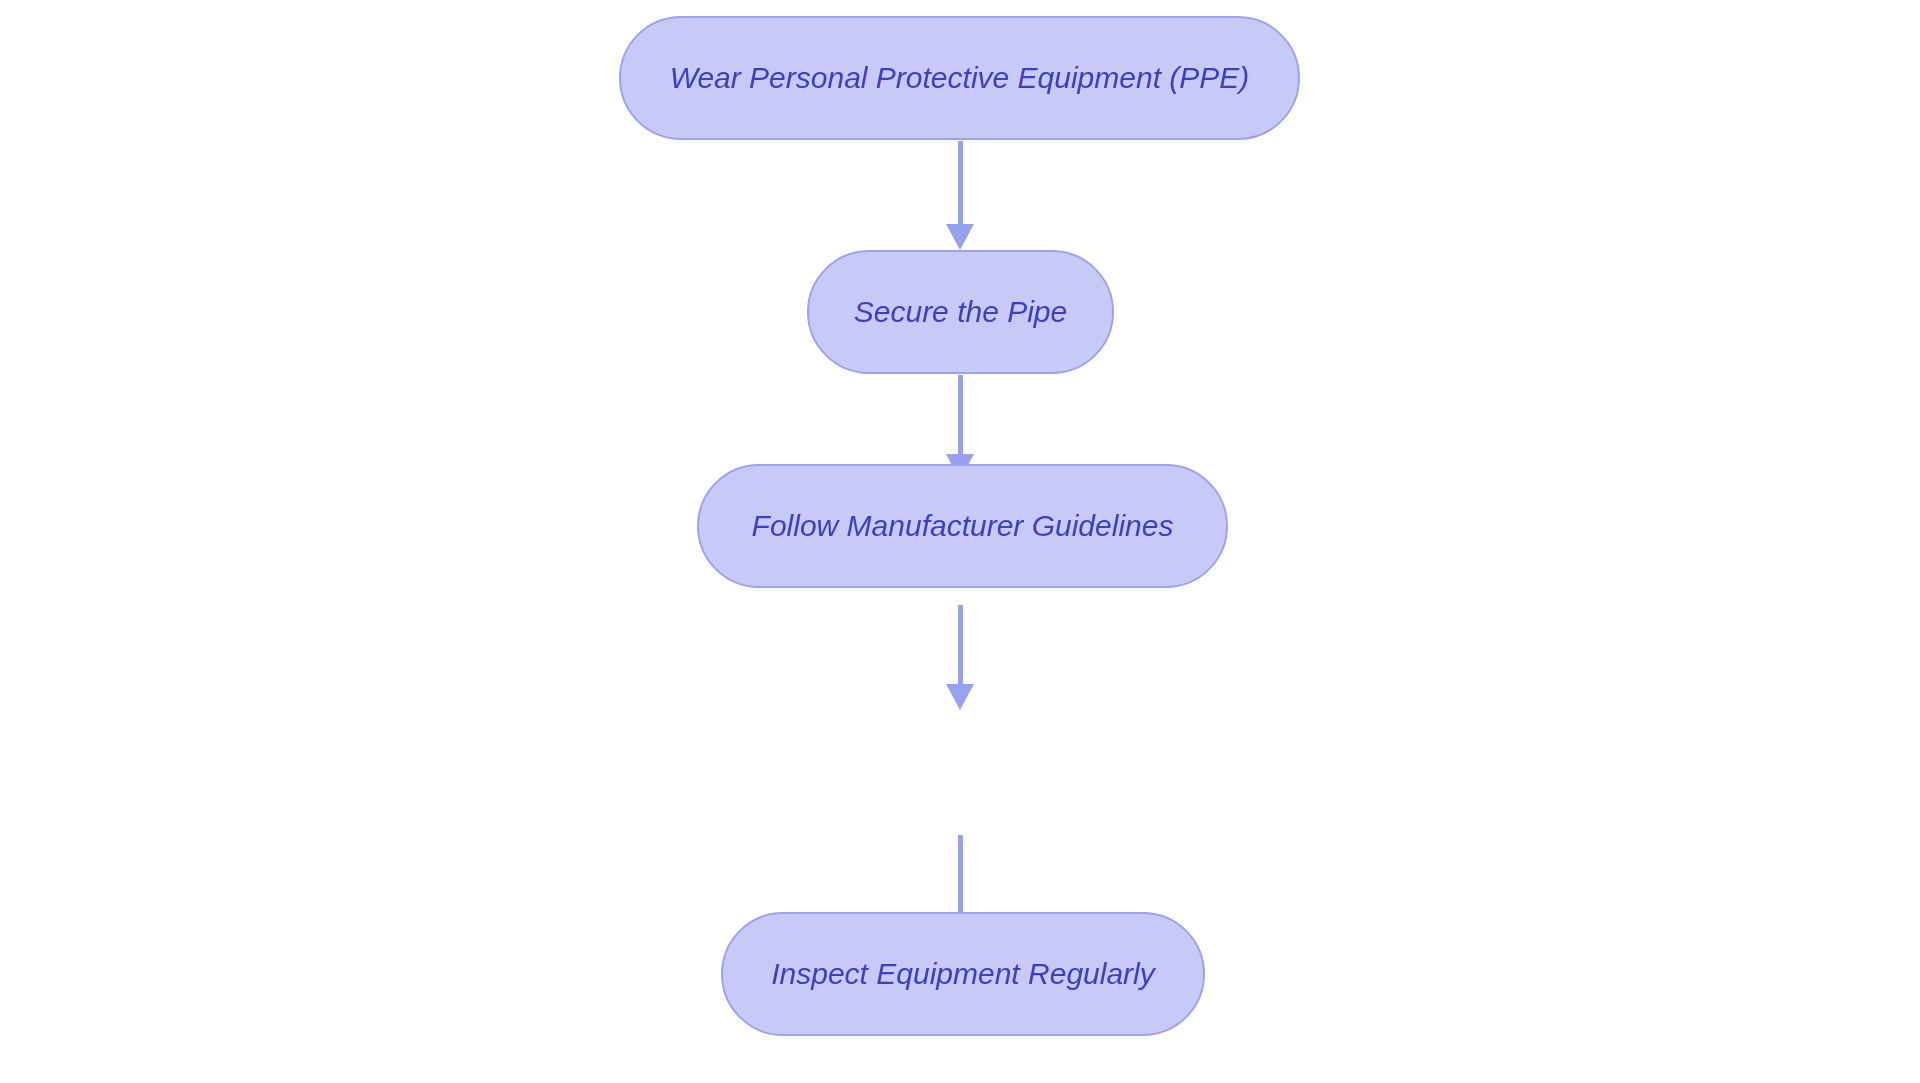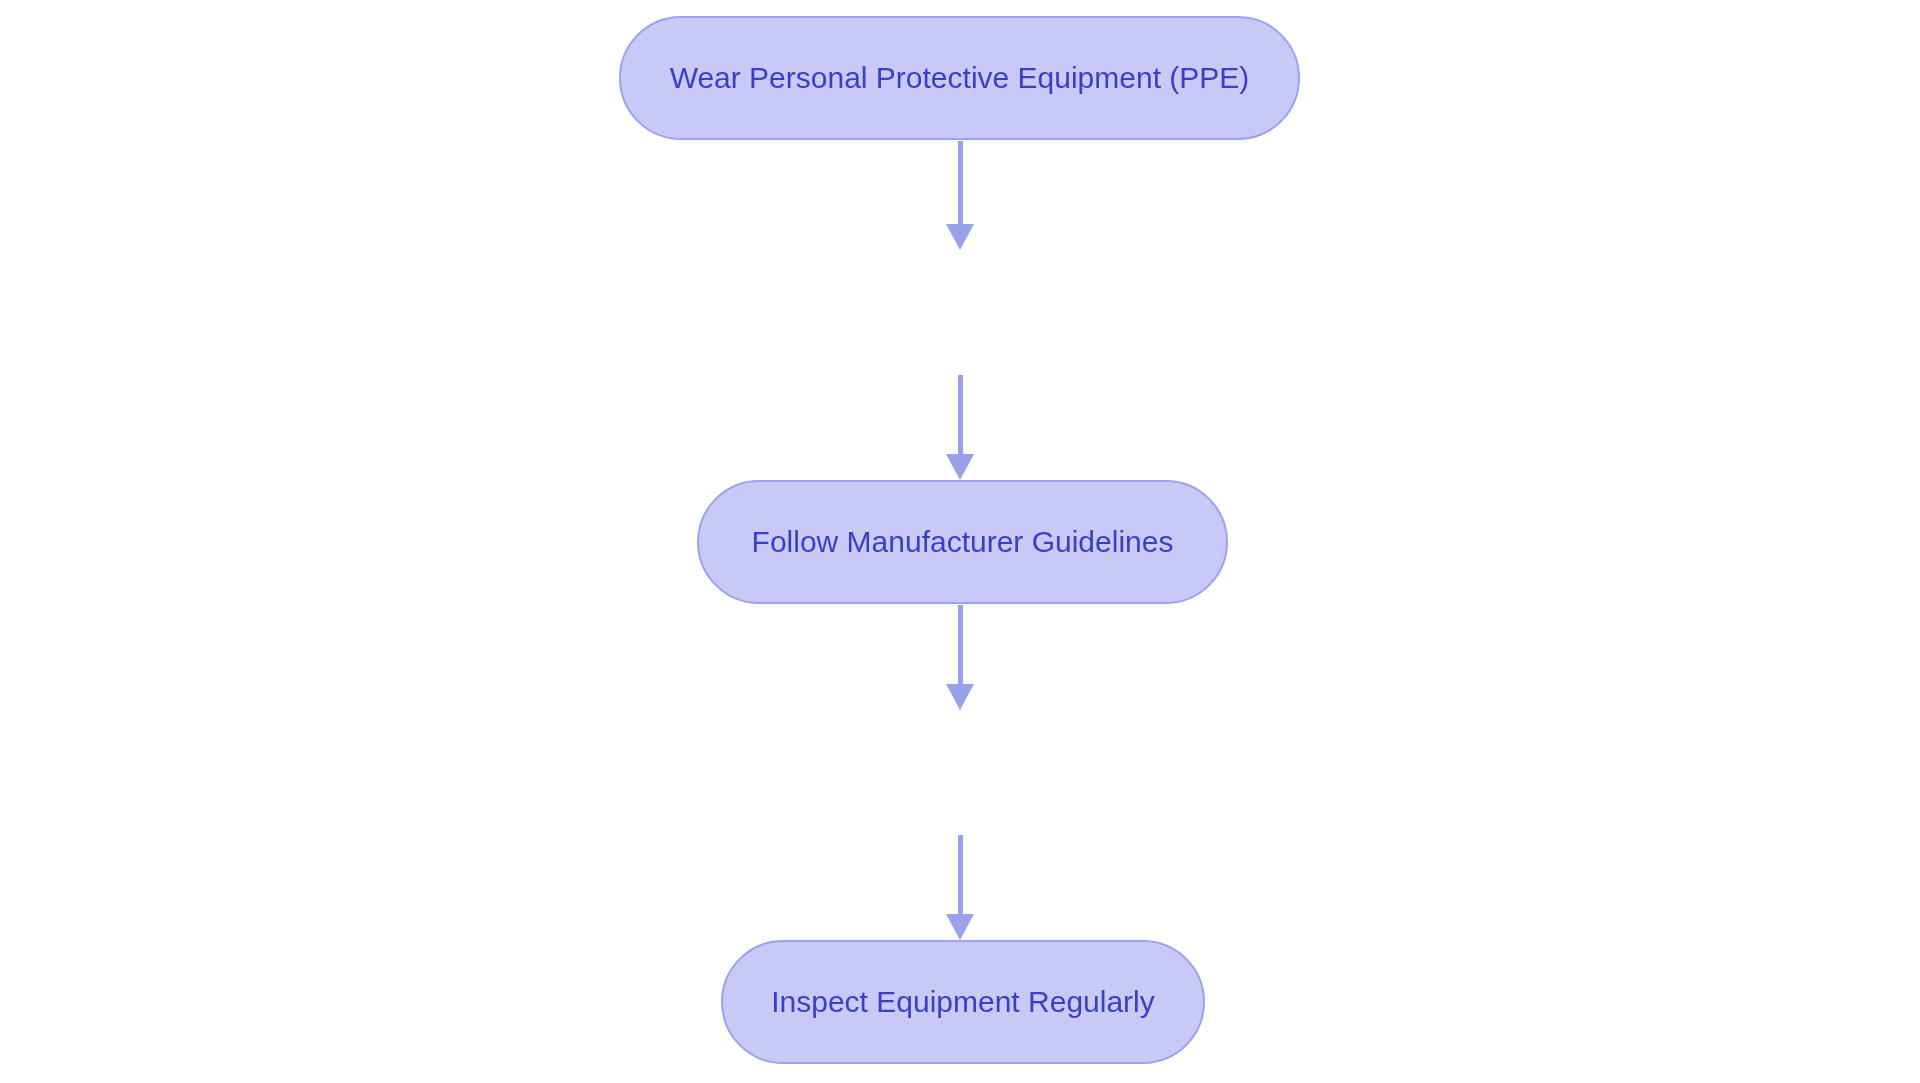--- a/index.html
+++ b/index.html
@@ -21,33 +21,34 @@
   }
   .node {
     position: absolute;
     background: var(--node-fill);
     border: 2px solid var(--node-border);
     border-radius: 62px;
     display: flex;
     align-items: center;
     justify-content: center;
     text-align: left;
+    font-style: italic;
   }
   .node-label {
     font-size: 30px;
     color: var(--node-text);
     line-height: 1.2;
     padding: 0 30px;
     white-space: nowrap;
   }
   .n1 { left: 619px; top: 16px;  width: 681px; height: 124px; }
   .n2 { left: 807px; top: 250px; width: 307px; height: 124px; }
-  .n3 { left: 697px; top: 480px; width: 531px; height: 124px; }
+  .n3 { left: 697px; top: 464px; width: 531px; height: 124px; }
   .n4 { left: 718px; top: 710px; width: 487px; height: 124px; }
-  .n5 { left: 721px; top: 940px; width: 484px; height: 124px; }
+  .n5 { left: 721px; top: 912px; width: 484px; height: 124px; }
   .arrow {
     position: absolute;
     left: 946px;
     width: 28px;
     display: flex;
     flex-direction: column;
     align-items: center;
   }
   .a1 { top: 141px; height: 109px; }
   .a2 { top: 375px; height: 105px; }
@@ -73,20 +74,23 @@
 
   <div class="node n1">
     <span class="node-label">Wear Personal Protective Equipment (PPE)</span>
   </div>
 
   <div class="arrow a1">
     <div class="arrow-stem"></div>
     <div class="arrow-head"></div>
   </div>
 
+  <div class="node n2">
+    <span class="node-label">Secure the Pipe</span>
+  </div>
 
   <div class="arrow a2">
     <div class="arrow-stem"></div>
     <div class="arrow-head"></div>
   </div>
 
   <div class="node n3">
     <span class="node-label">Follow Manufacturer Guidelines</span>
   </div>
 

